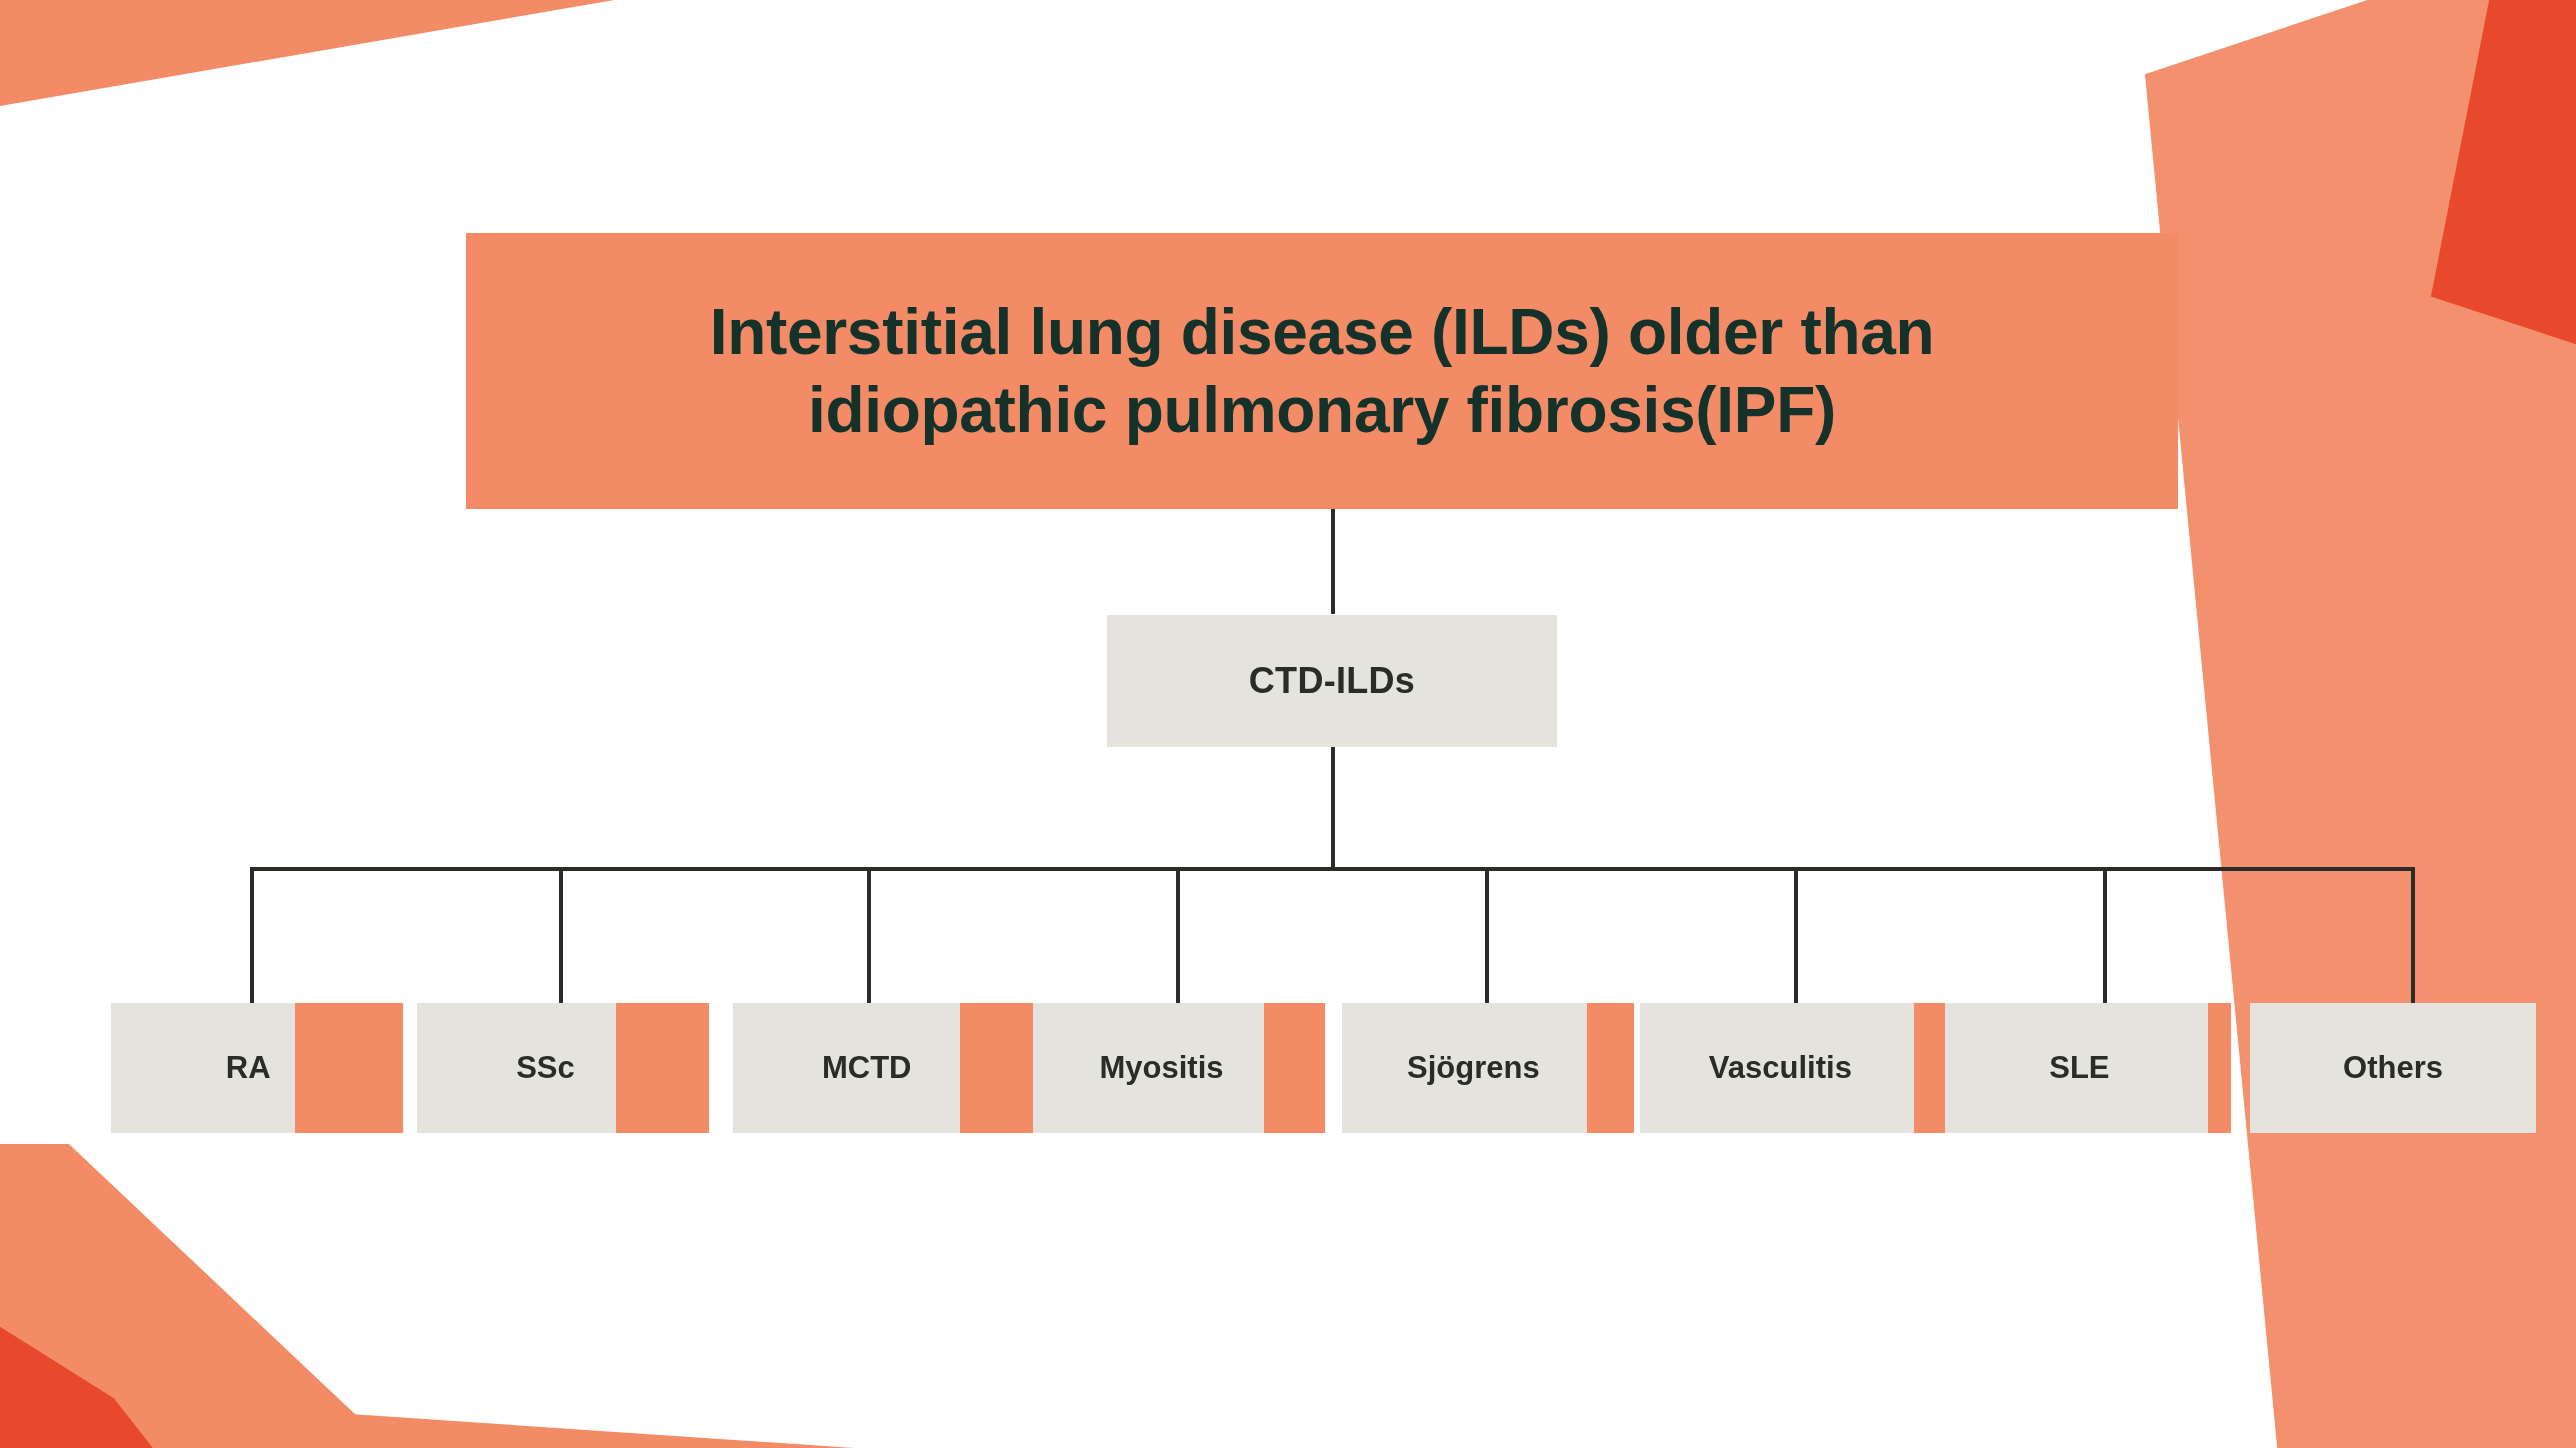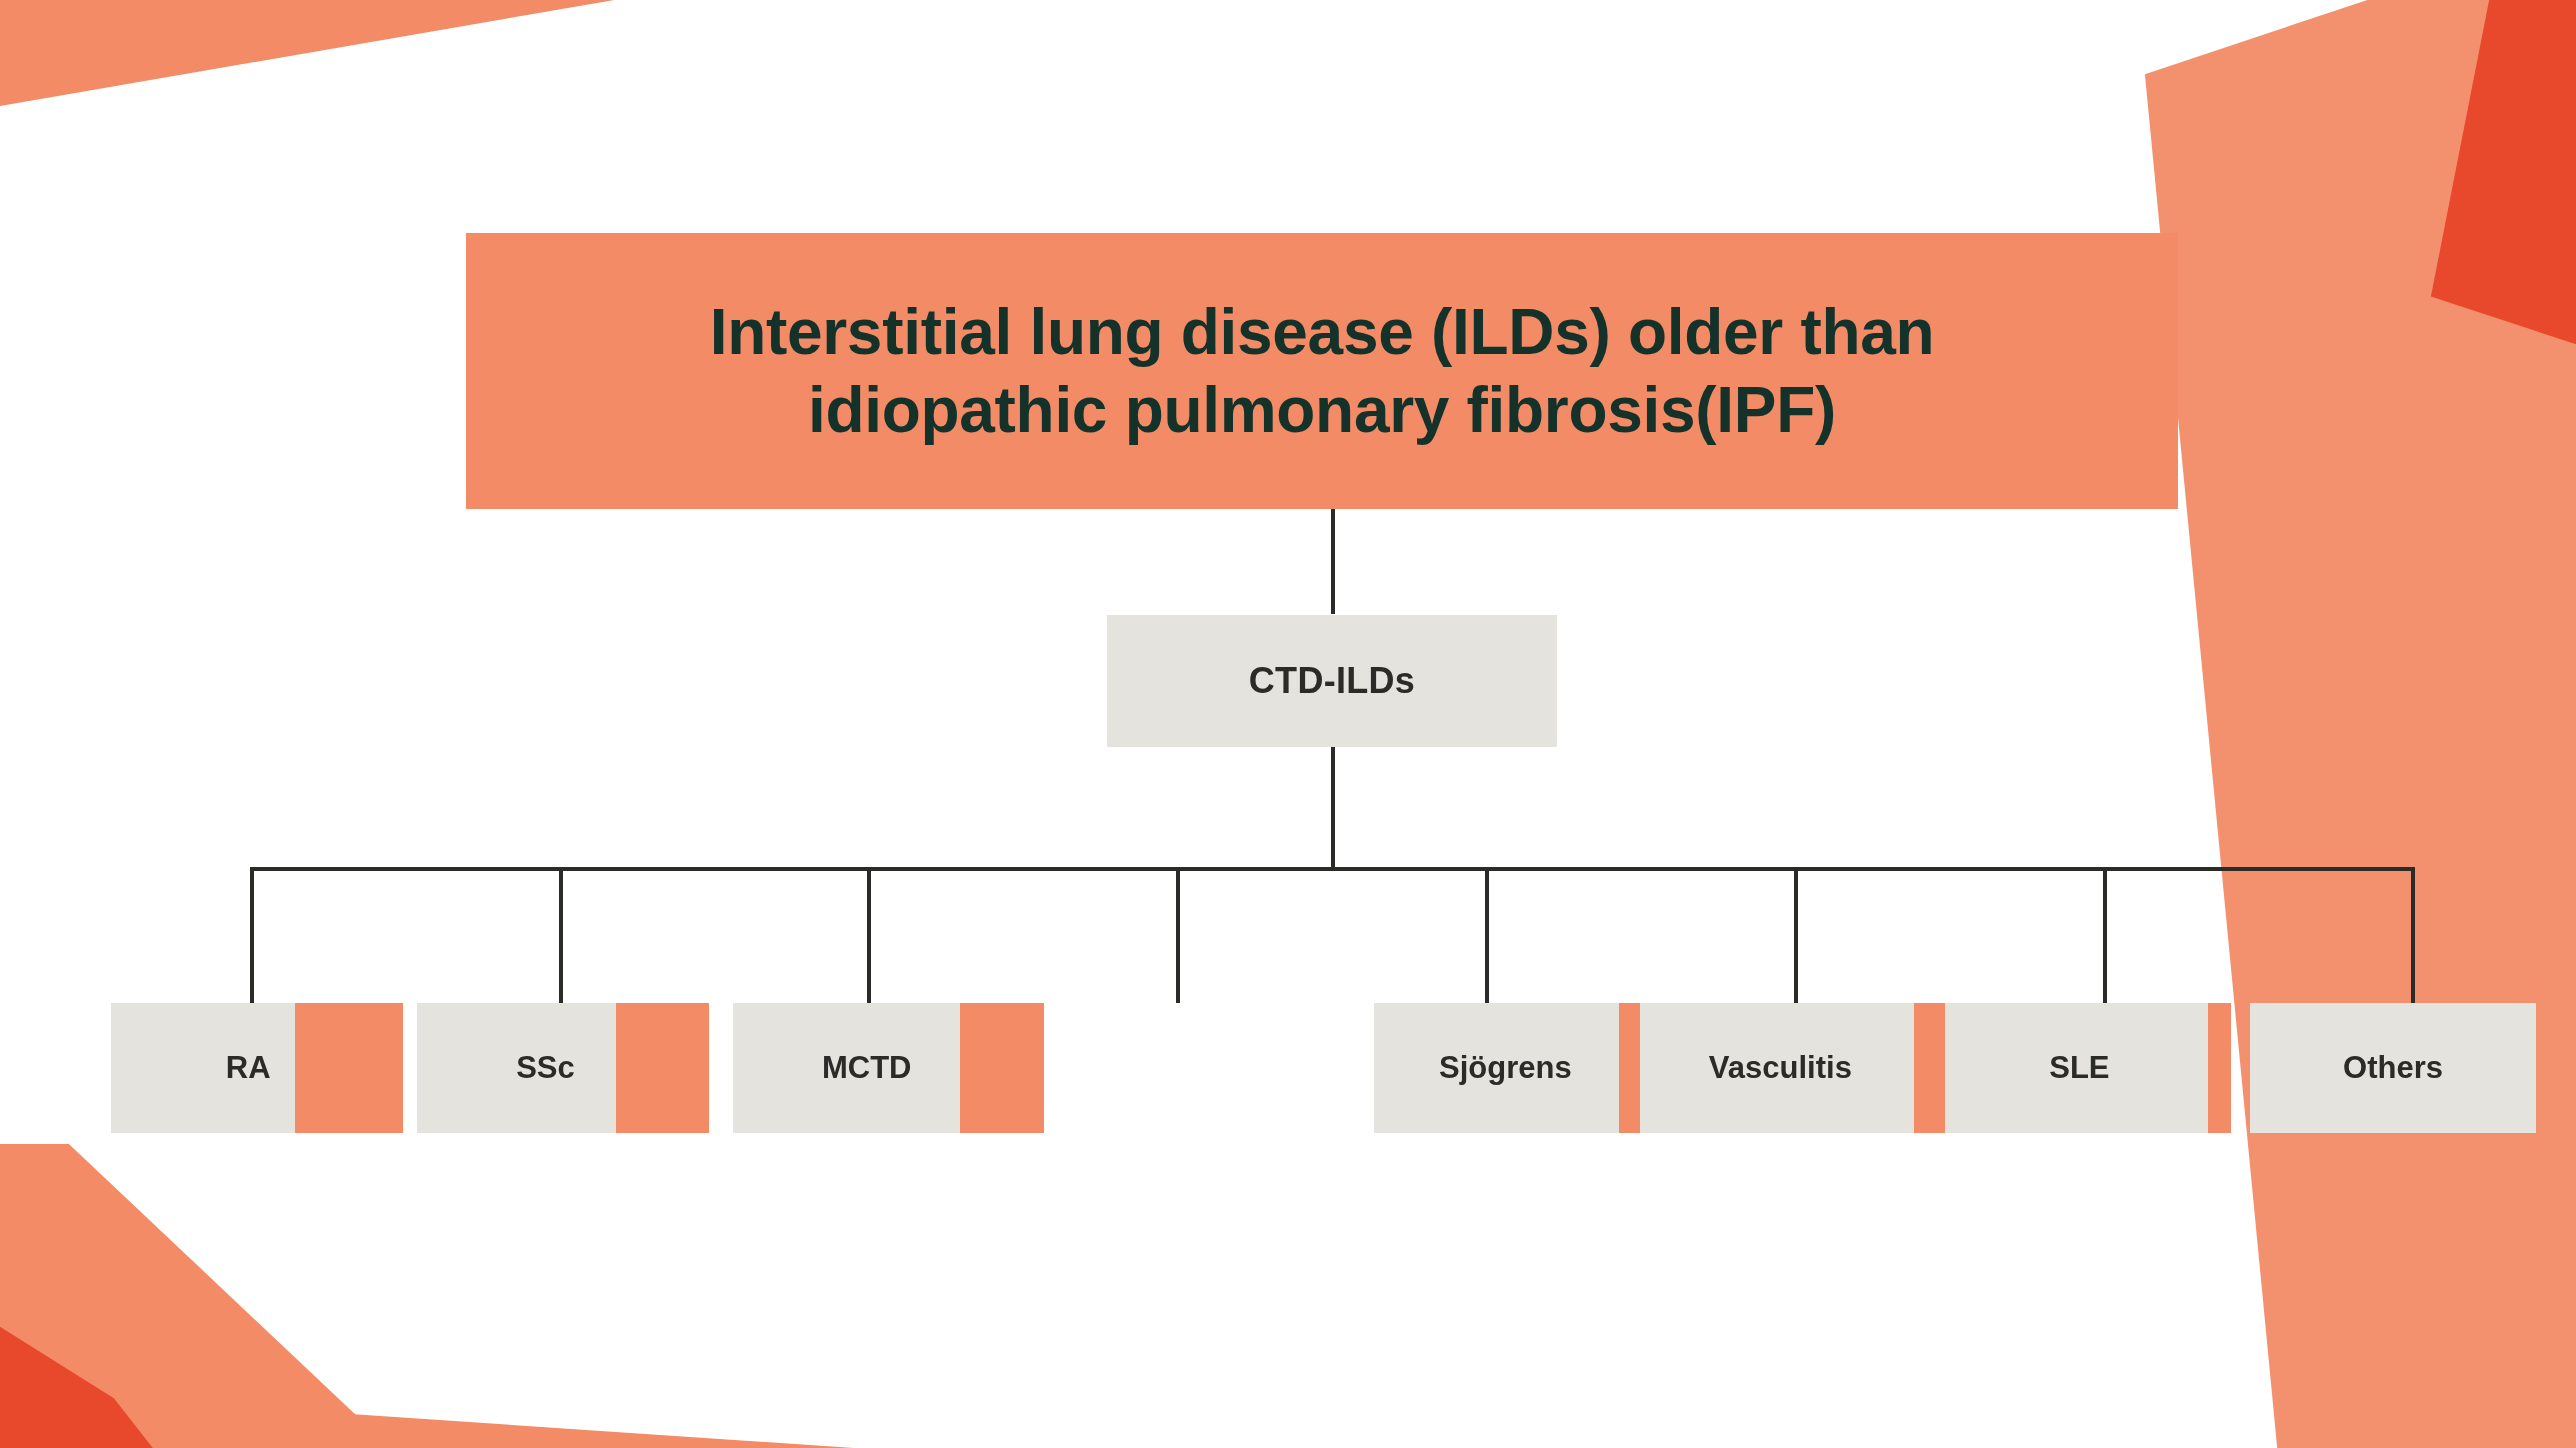--- a/index.html
+++ b/index.html
@@ -163,22 +163,26 @@
     <div class="leaf" style="left:417px; width:292px;">
       <span class="leaf-bar" style="width:32%;"></span>
       <span class="leaf-label" style="left:44%; transform:translate(-50%,-50%);">SSc</span>
     </div>
 
     <div class="leaf" style="left:733px; width:311px;">
       <span class="leaf-bar" style="width:27%;"></span>
       <span class="leaf-label" style="left:43%; transform:translate(-50%,-50%);">MCTD</span>
     </div>
 
-
-    <div class="leaf" style="left:1342px; width:292px;margin-left:32px;">
+    <div class="leaf" style="left:1033px; width:292px;">
+      <span class="leaf-bar" style="width:21%;"></span>
+      <span class="leaf-label" style="left:44%; transform:translate(-50%,-50%);">Myositis</span>
+    </div>
+
+    <div class="leaf" style="left:1342px; width:292px;">
       <span class="leaf-bar" style="width:16%;"></span>
       <span class="leaf-label" style="left:45%; transform:translate(-50%,-50%);">Sjögrens</span>
     </div>
 
     <div class="leaf" style="left:1640px; width:292px;padding-left:27px;">
       <span class="leaf-bar" style="width:14%;"></span>
       <span class="leaf-label" style="left:44%; transform:translate(-50%,-50%);">Vasculitis</span>
     </div>
 
     <div class="leaf" style="left:1945px; width:286px;">

